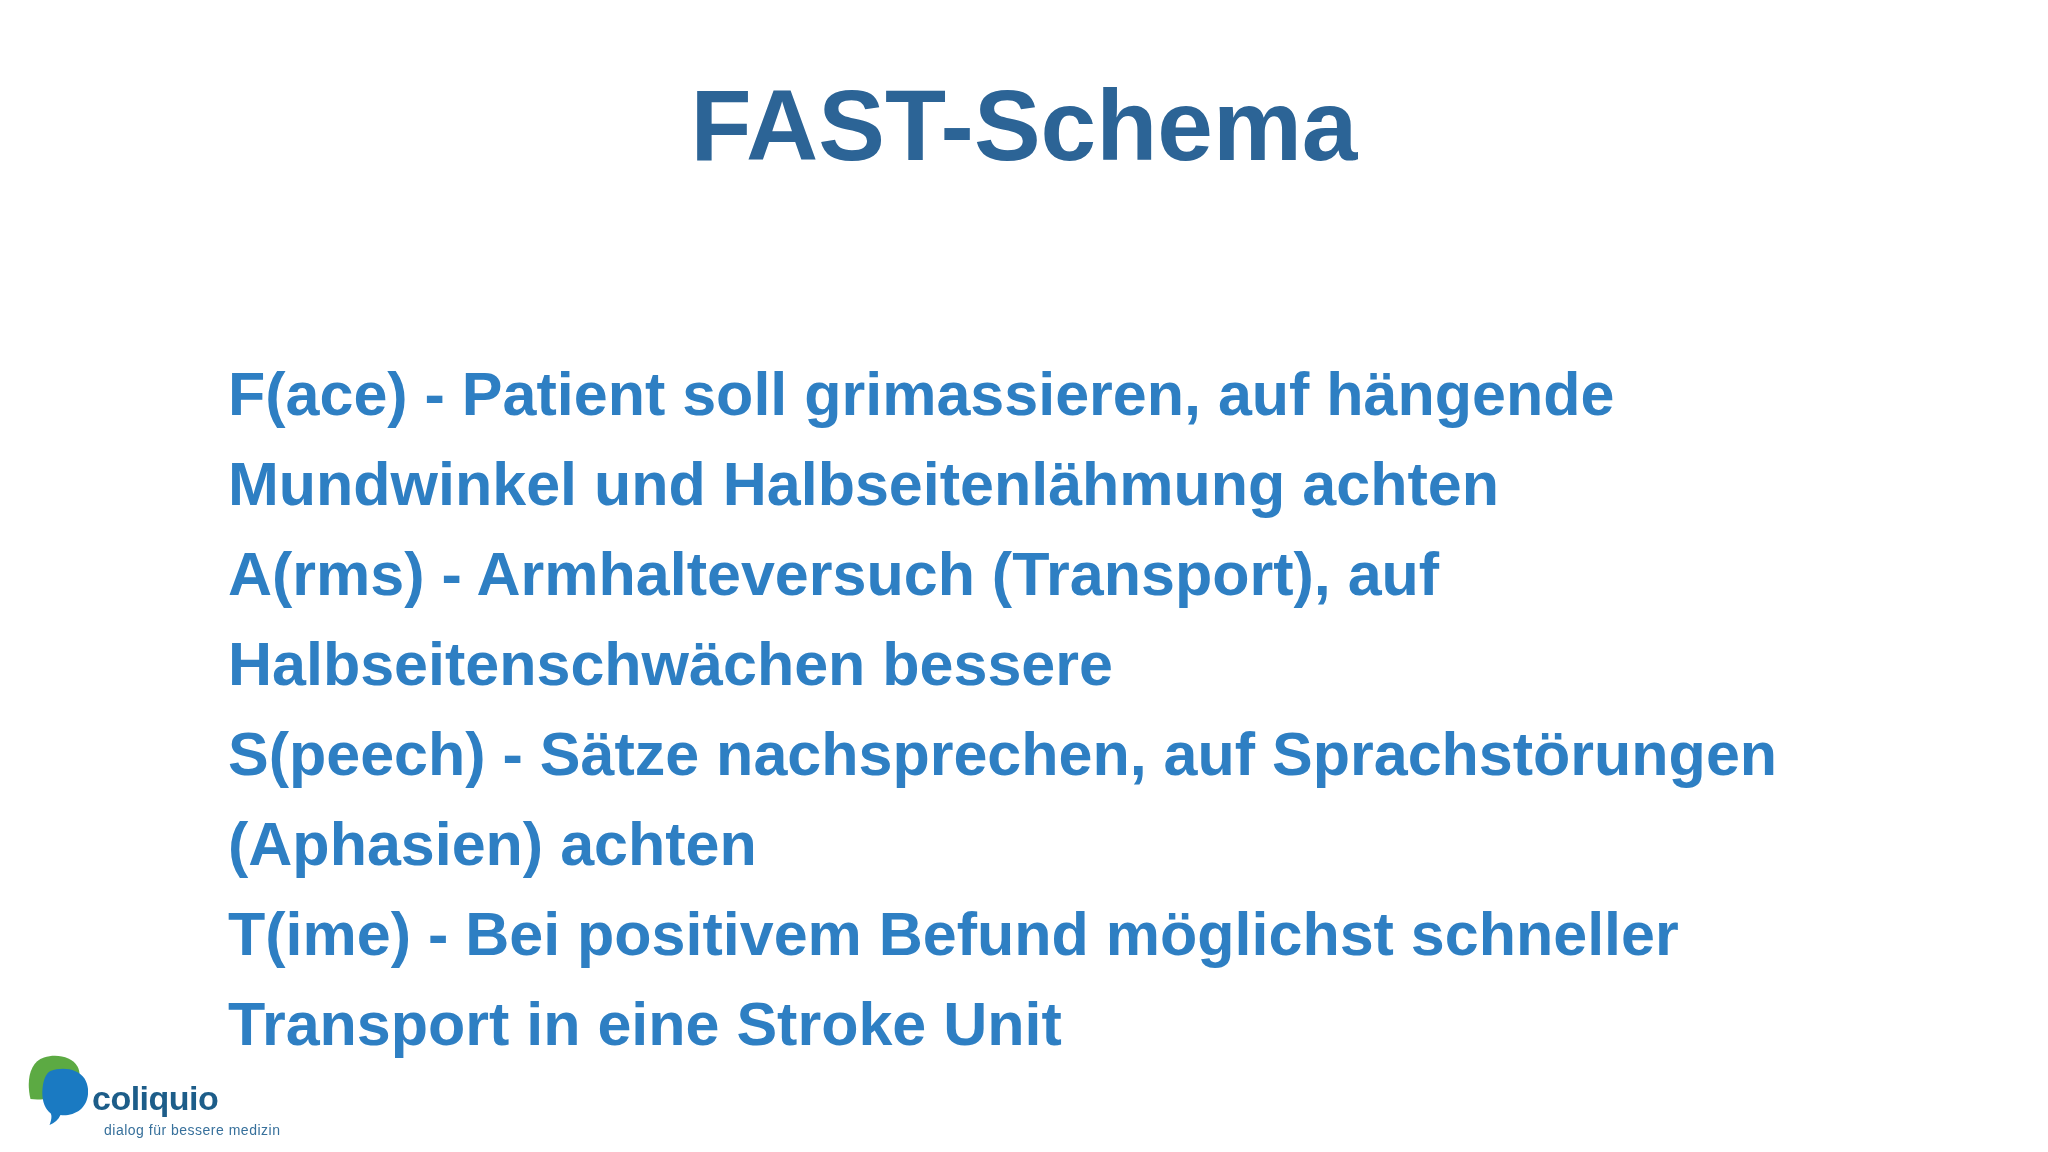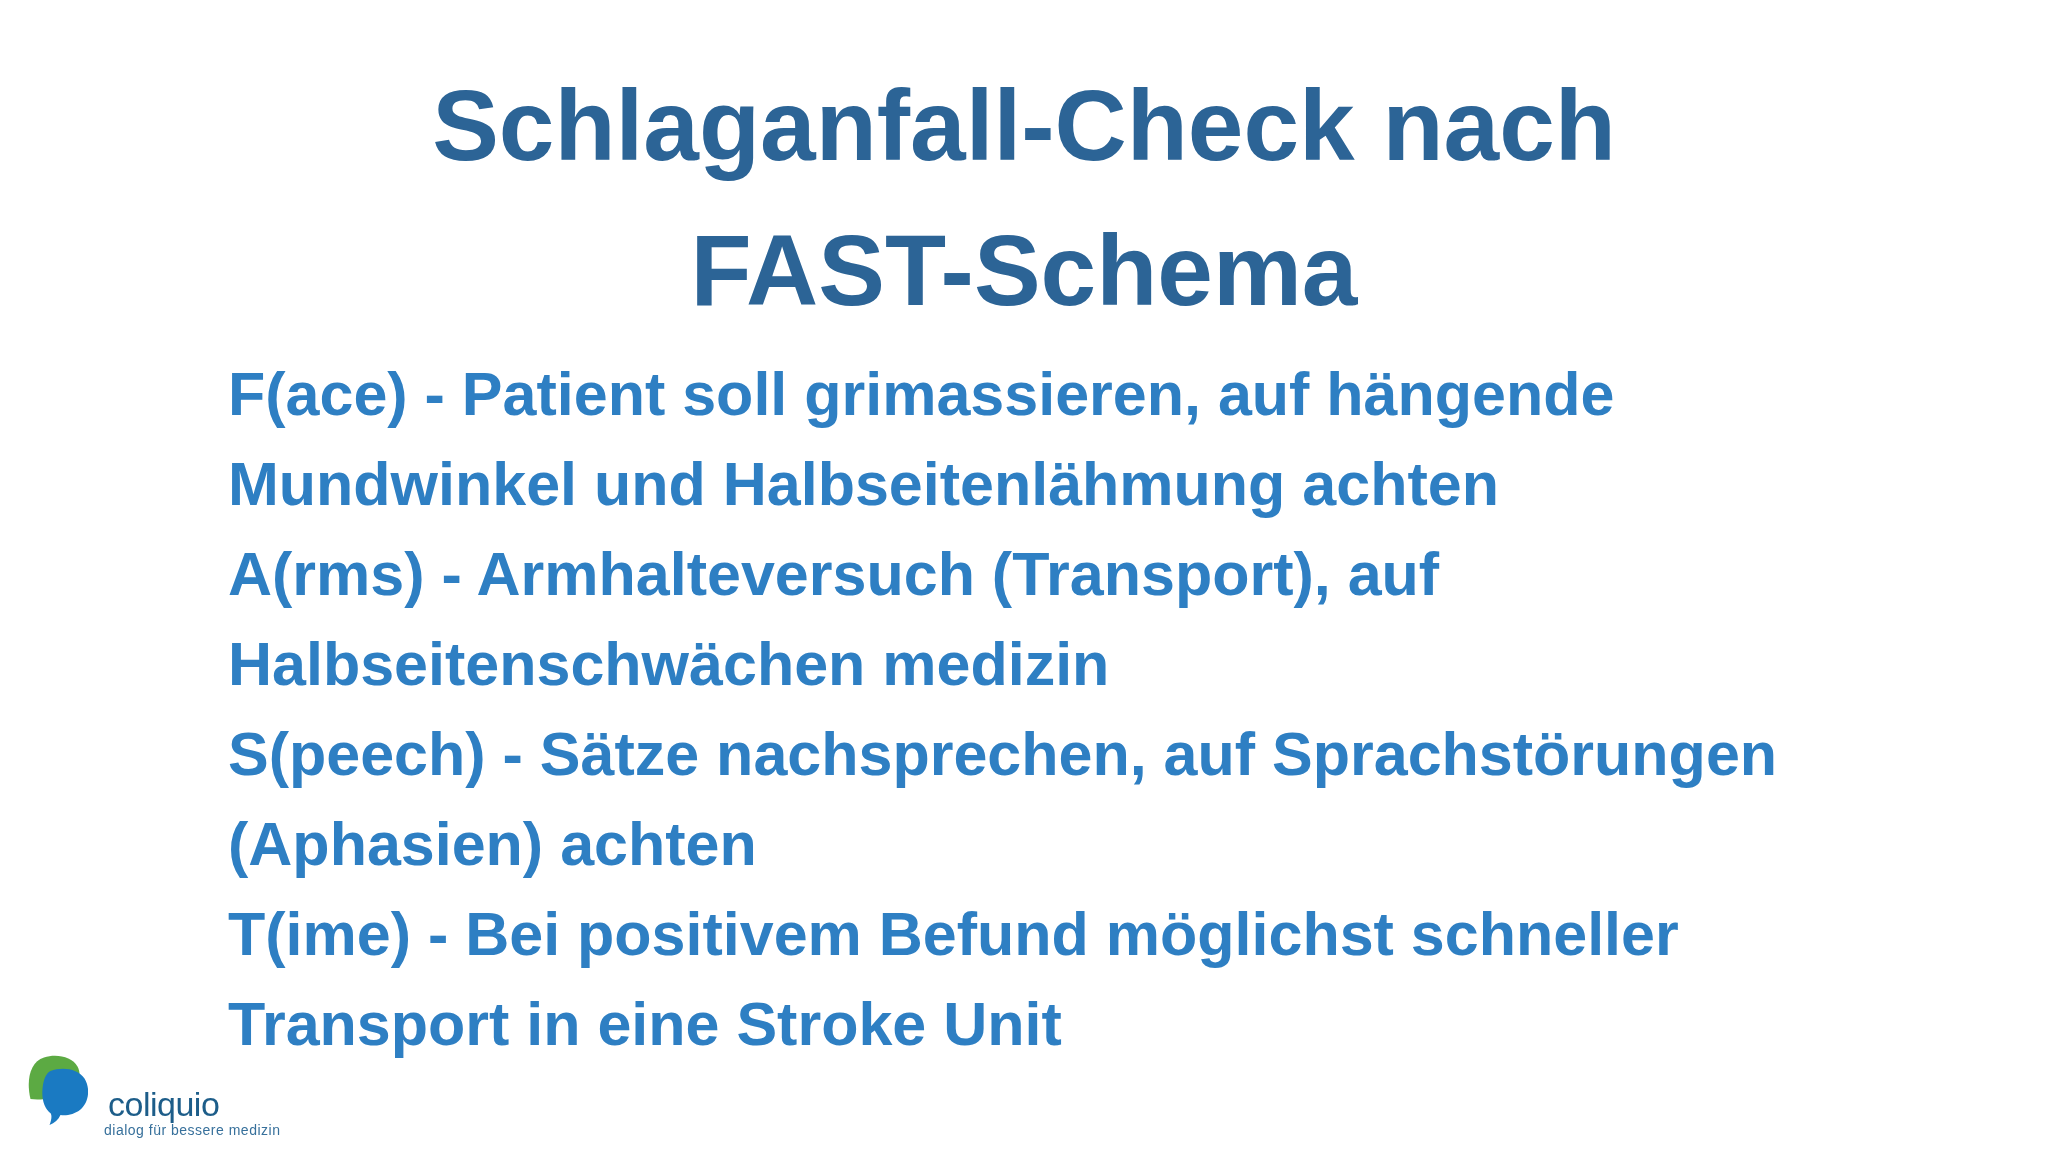--- a/index.html
+++ b/index.html
@@ -45,52 +45,50 @@
   .logo-icon {
     position: absolute;
     left: 0;
     top: 0;
     width: 61px;
     height: 70px;
   }
   .logo-wordmark {
     position: absolute;
     left: 65px;
-    top: 32px;
+    top: 26px;
     font-size: 34px;
     line-height: 34px;
-    font-weight: normal;
+    font-weight: bold;
     letter-spacing: -0.5px;
-    margin-left: 16px;
   }
   .logo-tagline {
     position: absolute;
     left: 77px;
     top: 67px;
     font-size: 14px;
     line-height: 16px;
     font-weight: normal;
     letter-spacing: 0.5px;
   }
 </style>
 </head>
 <body>
 
 <div class="slide" style="background: rgb(255, 255, 255);">
 
   <div class="title" style="color: rgb(44, 100, 150);">
-    <div class="title-line">Schlaganfall-Check nach</div>
     <div class="title-line">FAST-Schema</div>
   </div>
 
   <div class="body-text" style="color: rgb(46, 127, 195);">
     <div class="line">F(ace) - Patient soll grimassieren, auf hängende</div>
     <div class="line">Mundwinkel und Halbseitenlähmung achten</div>
     <div class="line">A(rms) - Armhalteversuch (Transport), auf</div>
-    <div class="line">Halbseitenschwächen medizin</div>
+    <div class="line">Halbseitenschwächen bessere</div>
     <div class="line">S(peech) - Sätze nachsprechen, auf Sprachstörungen</div>
     <div class="line">(Aphasien) achten</div>
     <div class="line">T(ime) - Bei positivem Befund möglichst schneller</div>
     <div class="line">Transport in eine Stroke Unit</div>
   </div>
 
   <div class="logo">
     <svg class="logo-icon" viewBox="0 0 61 70" xmlns="http://www.w3.org/2000/svg">
       <path d="M3.5,44 C-1,25 3,7 17,2.5 C30,-1.5 45,2 50.5,11.5 C55.5,21 51,31.5 39.5,38 C29,43.5 13,45.5 3.5,44 Z" style="fill: rgb(92, 170, 67);"></path>
       <path d="M23.5,16 C35,11.5 51,13.5 57.5,23.5 C63.5,33 62,47.5 53.5,54.5 C47.5,59.5 39,61 33.5,60 C31.5,64.5 27.5,68 22.5,70 C24.5,65 25,61 23.8,58.5 C17.5,53.5 14.5,44.5 15.5,34 C16.3,25 18.8,18.5 23.5,16 Z" style="fill: rgb(26, 122, 194);"></path>

